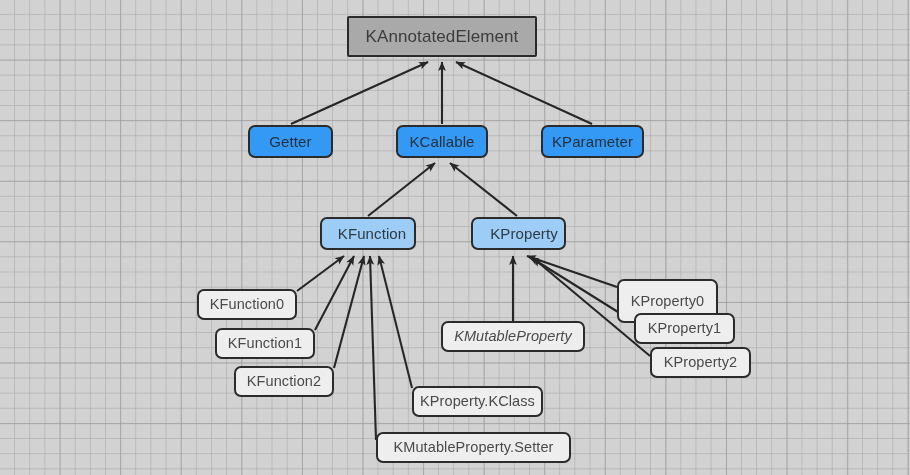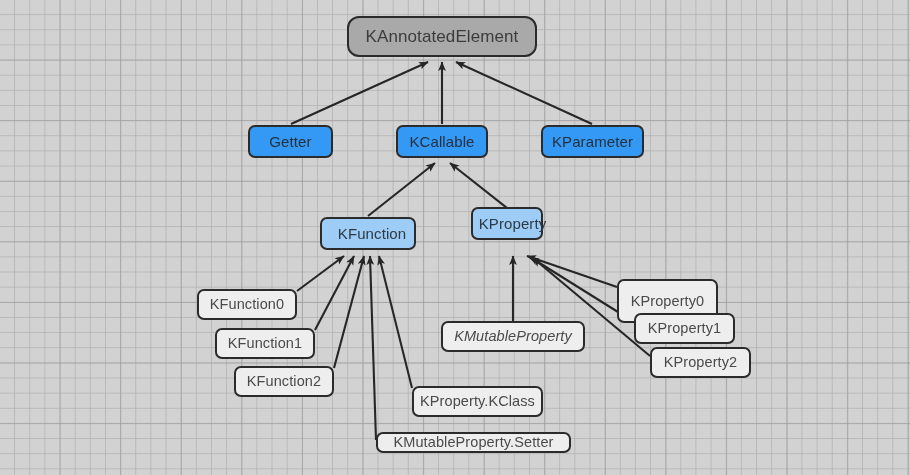--- a/index.html
+++ b/index.html
@@ -46,21 +46,21 @@
     font-size: 15px;
     line-height: 1;
     white-space: nowrap;
     letter-spacing: 0.1px;
     z-index: 2;
   }
   .node-root {
     background: #a9a9a9;
     color: #3c3c3c;
     font-size: 17px;
-    border-radius: 12px;
+    border-radius: 2px;
   }
   .node-l2 {
     background: #3399f5;
     color: #26313d;
   }
   .node-l3 {
     background: #9dcdf6;
     color: #2d3a44;
   }
   .node-leaf {
@@ -103,25 +103,25 @@
       <path d="M650,356 L533,258"></path>
     </g>
   </svg>
 
   <div id="nodes">
       <div class="node node-root" style="left: 347px; top: 16px; width: 190px; height: 41px;">KAnnotatedElement</div>
       <div class="node node-l2" style="left: 248px; top: 125px; width: 85px; height: 33px;">Getter</div>
       <div class="node node-l2" style="left: 396px; top: 125px; width: 92px; height: 33px;">KCallable</div>
       <div class="node node-l2" style="left: 541px; top: 125px; width: 103px; height: 33px;">KParameter</div>
       <div class="node node-l3" style="left: 320px; top: 217px; width: 96px; height: 33px; padding-left: 8px;">KFunction</div>
-      <div class="node node-l3" style="left: 471px; top: 207px; width: 72px; height: 33px; padding-left: 11px;">KProperty</div>
+      <div class="node node-l3" style="left: 471px; top: 217px; width: 95px; height: 33px; padding-left: 11px;">KProperty</div>
       <div class="node node-leaf" style="left: 197px; top: 289px; width: 100px; height: 31px;">KFunction0</div>
       <div class="node node-leaf" style="left: 215px; top: 328px; width: 100px; height: 31px;">KFunction1</div>
       <div class="node node-leaf" style="left: 234px; top: 366px; width: 100px; height: 31px;">KFunction2</div>
       <div class="node node-leaf" style="left: 441px; top: 321px; width: 144px; height: 31px; font-style: italic;">KMutableProperty</div>
       <div class="node node-leaf" style="left: 617px; top: 279px; width: 101px; height: 44px;">KProperty0</div>
       <div class="node node-leaf" style="left: 634px; top: 313px; width: 101px; height: 31px;">KProperty1</div>
       <div class="node node-leaf" style="left: 650px; top: 347px; width: 101px; height: 31px;">KProperty2</div>
       <div class="node node-leaf" style="left: 412px; top: 386px; width: 131px; height: 31px;">KProperty.KClass</div>
-      <div class="node node-leaf" style="left: 376px; top: 432px; width: 195px; height: 21px;">KMutableProperty.Setter</div>
+      <div class="node node-leaf" style="left: 376px; top: 432px; width: 195px; height: 31px;">KMutableProperty.Setter</div>
     </div>
 
 </div>
 
 </body></html>

